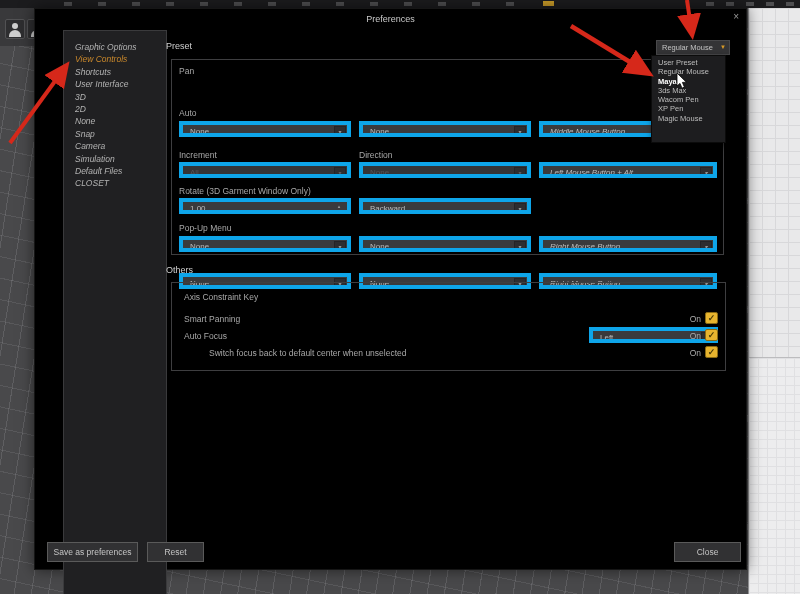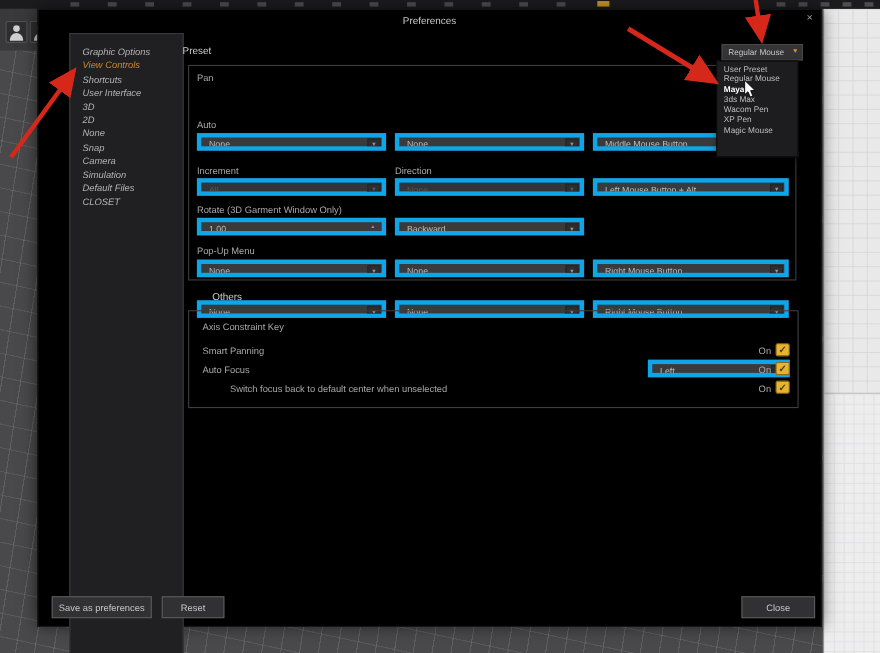--- a/index.html
+++ b/index.html
@@ -40,36 +40,36 @@
   .dialog-title { position:absolute; top:5px; left:0; right:0; text-align:center; font-size:9px; color:#c9c9c9; }
   .close-x { position:absolute; top:3px; right:7px; font-size:10px; color:#9a9a9a; line-height:10px; }
   
   .sidebar { position:absolute; left:28px; top:21px; width:104px; height:584px;
     background:#202022; border:1px solid #3a3a3c; padding:10px 0 0 11px;font-style:italic; }
   .sb-item { font-size:8.5px; line-height:12.4px; color:#b3b3b3; white-space:nowrap; }
   .sb-item.active { color:#c8872b; }
   
   .sec-header { position:absolute; font-size:9px; font-weight:normal; color:#cfcfcf; }
   .preset-header { left:131px; top:32px; }
-  .others-header { left:131px; top:256px;margin-left:27px; }
+  .others-header { left:131px; top:256px; }
   
   .panel { position:absolute; border:1px solid #3e3e40; }
   .preset-panel { left:136px; top:50px; width:553px; height:196px; }
   .others-panel { left:136px; top:273px; width:555px; height:89px; }
   .lbl { position:absolute; font-size:8.5px; color:#a8a8a8; white-space:nowrap; }
   
   .dd { position:absolute; height:16px; background:#3a3a3c; border:4px solid #0ea5e9;
     color:#bdbdbd; font-size:8px; line-height:14px; padding-left:7px; white-space:nowrap; overflow:hidden;margin-top:37px; }
   .dd .caret-box { position:absolute; right:1px; top:1px; width:12px; height:12px; background:#2d2d2f;
     border:1px solid #242426; color:#969696; font-size:6px; line-height:10px; text-align:center; }
   .dd.disabled { background:#343436; color:#55555a; }
   .dd.disabled .caret-box { color:#5a5a5c; }
   .c1 { left:7px;  width:172px; }
   .c2 { left:187px; width:172px; }
-  .c3 { left:367px; width:178px; }
+  .c3 { left:367px; width:178px;font-style:italic; }
   
   .spin-btns { position:absolute; right:3px; top:1px; width:10px; font-size:5px; color:#9a9a9a;
     line-height:6.5px; text-align:center; }
   
   .on-lbl { position:absolute; font-size:8.5px; color:#aaaaaa; }
   .chk { position:absolute; width:13px; height:12px; background:#e7b42f; border:1px solid #8a6a12;
     border-radius:2px; color:#4a3b05; font-size:9px; font-weight:bold; line-height:11px; text-align:center; }
   
   .btn { position:absolute; top:533px; height:20px; background:#313133; border:1px solid #5a5a5a;
     color:#c6c6c6; font-size:8.5px; text-align:center; line-height:18px; }

